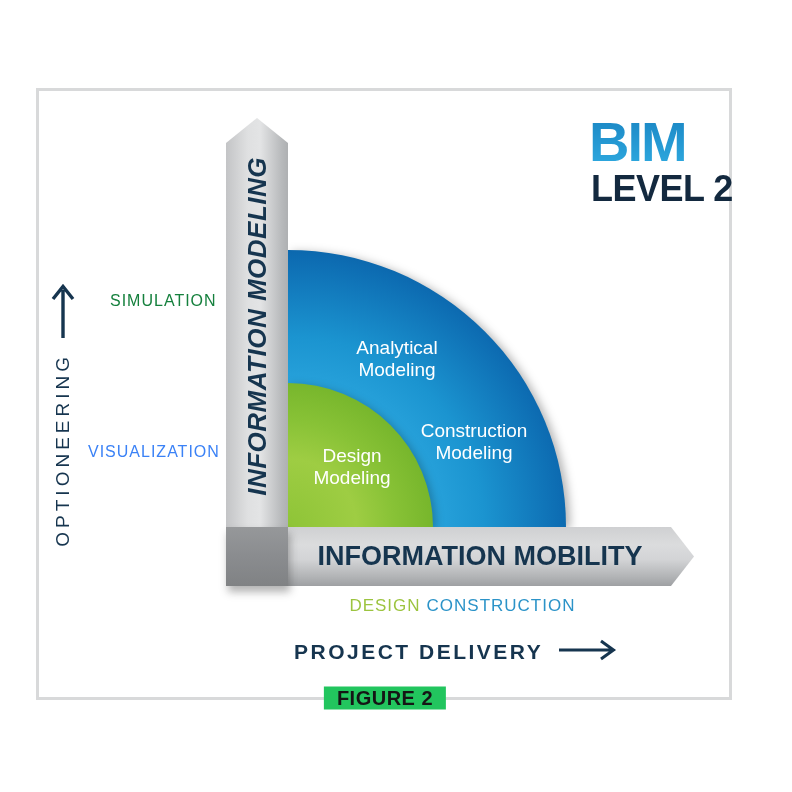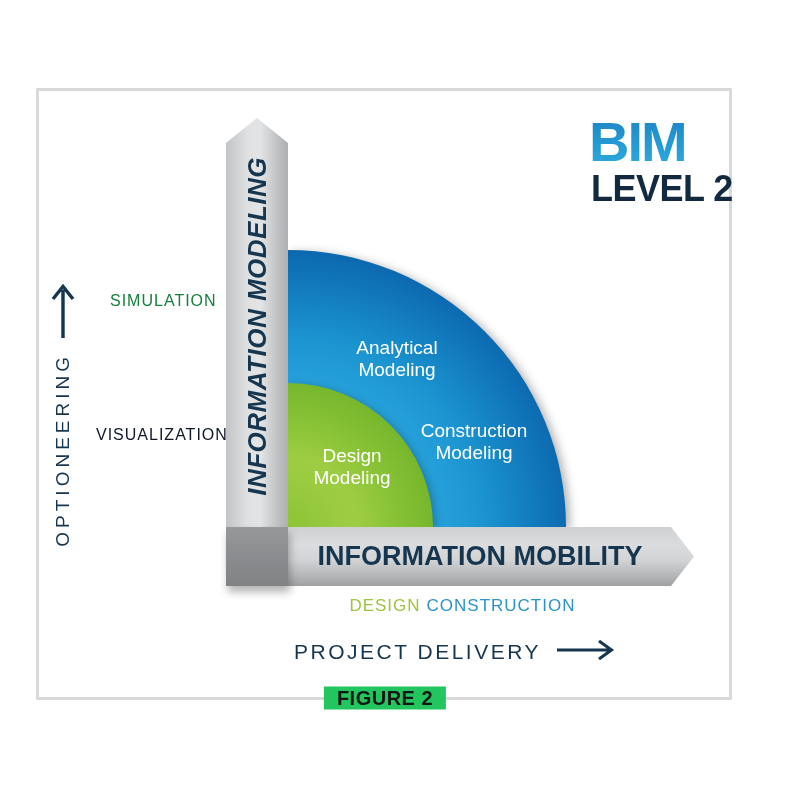--- a/index.html
+++ b/index.html
@@ -88,42 +88,42 @@
     }
   }
   .level {
     left:591px; top:171px; font-weight:bold; font-size:36px;
     letter-spacing:-0.5px; color:#13293f; line-height:1;
   }
 
   
   .tick { font-size:16px; letter-spacing:1px; white-space:nowrap; }
   .tick-simulation   { left:110px; top:292px; color:#15803d; }
-  .tick-visualization{ left:88px;  top:426px; color:#0f172a;margin-left:8px; }
+  .tick-visualization{ left:88px;  top:443px; color:#3b82f6; }
   .tick-bottom { top:596px; transform:translateX(-50%); font-size:17px; }
   .tick-design       { left:385px; color:#9cc43f; }
   .tick-construction { left:501px; color:#2b93c8; }
 
   
   .optioneering {
     left:40px; top:283px; width:46px;
     display:flex; flex-direction:column; align-items:center; gap:10px;
   }
   .optioneering-label {
     writing-mode:vertical-rl; transform:rotate(180deg);
     font-size:19px; letter-spacing:4px; color:#16354f; white-space:nowrap;
   }
 
   
   .project-delivery {
     left:294px; top:639px; height:26px;
     display:flex; align-items:center; gap:15px;
   }
   .project-delivery-label {
-    font-size:21px; letter-spacing:2.5px; color:#16354f; white-space:nowrap;
+    font-size:21px; letter-spacing:2.5px; color:#16354f; white-space:nowrap;font-weight:bold;
   }
 
   
   .figure-caption {
     left:385px; top:698px; transform:translate(-50%,-50%);
     background:#22c55e; padding:0 13px;
     font-weight:bold; font-size:20px; letter-spacing:0.5px; color:#151515;
     white-space:nowrap;
   }
 </style>

